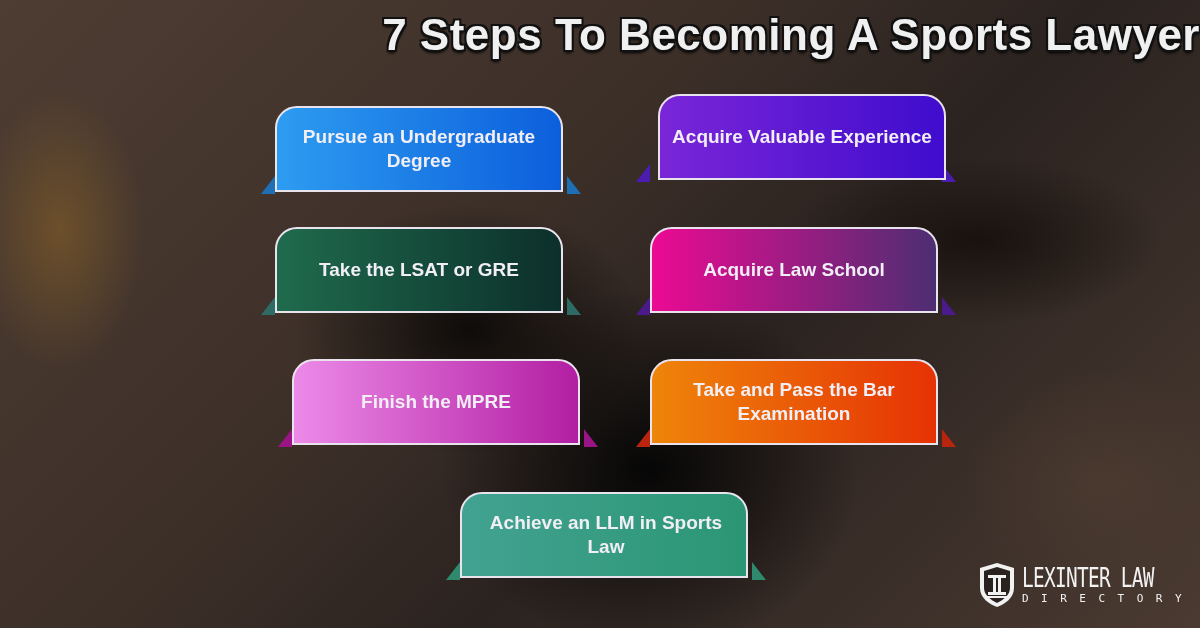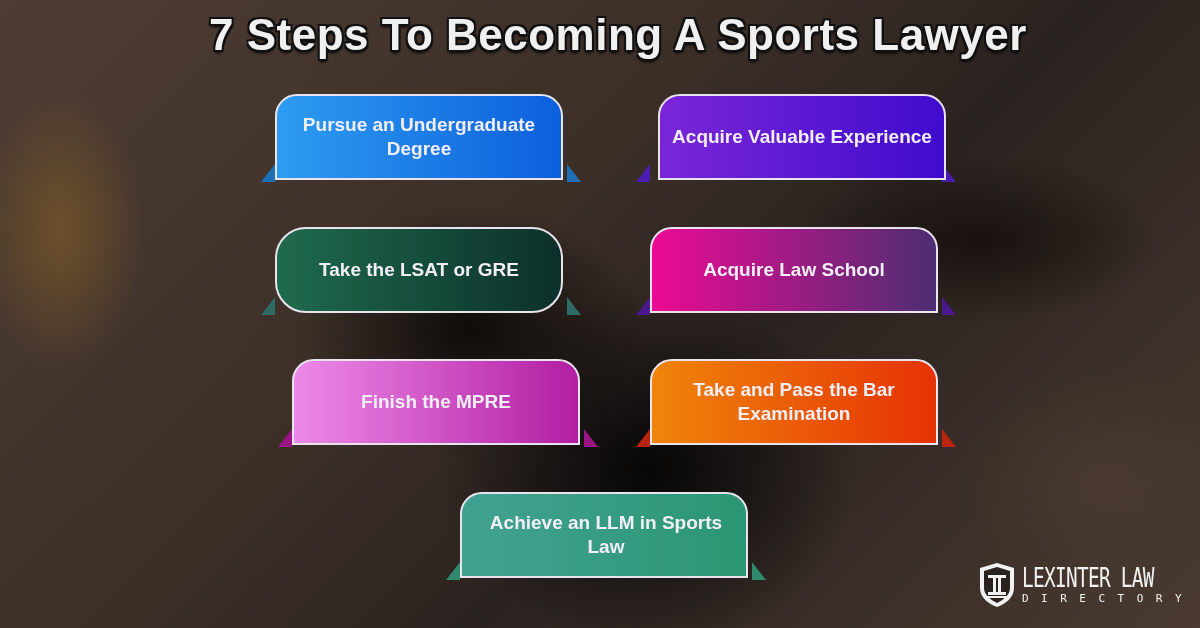--- a/index.html
+++ b/index.html
@@ -5,21 +5,21 @@
   html,body{margin:0;padding:0;}
   body{width:1200px;height:628px;overflow:hidden;position:relative;font-family:"Liberation Sans",sans-serif;}
   .bg{position:absolute;inset:0;
     background:
       radial-gradient(ellipse 120px 200px at 60px 230px, rgba(140,100,40,0.55), transparent 70%),
       radial-gradient(ellipse 250px 180px at 470px 330px, rgba(10,8,6,0.9), transparent 70%),
       radial-gradient(ellipse 300px 260px at 650px 470px, rgba(5,5,5,0.95), transparent 70%),
       radial-gradient(ellipse 260px 120px at 980px 240px, rgba(20,14,10,0.85), transparent 70%),
       radial-gradient(ellipse 200px 160px at 1100px 480px, rgba(80,62,50,0.6), transparent 70%),
       linear-gradient(135deg,#4e3d33 0%,#3c2f28 40%,#2b2320 60%,#4a3a31 100%);}
-  .title{position:absolute;left:0;right:0;top:10px;text-align:center;font-size:44px;font-weight:bold;color:#f0f0f0;
+  .title{position:absolute;left:0;right:0;top:10px;text-align:right;font-size:44px;font-weight:bold;color:#f0f0f0;
     letter-spacing:0.5px;
     text-shadow:-2px -2px 0 #111,2px -2px 0 #111,-2px 2px 0 #111,2px 2px 0 #111,0 3px 3px #000;padding-left:36px;}
   .step{position:absolute;width:292px;height:88px;}
   .step .box{position:absolute;left:0;top:0;width:288px;height:86px;border:2px solid #e9e3ee;border-bottom-width:2px;
     border-radius:22px 22px 0 0;display:flex;align-items:center;justify-content:center;text-align:center;
     color:#f1eef5;font-size:19px;font-weight:bold;line-height:24px;padding:0 10px;box-sizing:border-box;z-index:2;}
   .tab{position:absolute;top:70px;width:0;height:0;z-index:1;}
   .tab.l{left:-14px;border-top:18px solid transparent;border-right:14px solid #888;}
   .tab.r{right:-14px;border-top:18px solid transparent;border-left:14px solid #888;}
   .logo{position:absolute;left:978px;top:562px;display:flex;align-items:center;gap:6px;color:#f2f2f2;}
@@ -29,33 +29,33 @@
   .logo-sub{font-size:11px;letter-spacing:12.5px;font-family:"DejaVu Sans Mono",monospace;line-height:14px;}
 </style>
 </head>
 <body>
 
 <div class="bg"></div>
 
 <div class="title">7 Steps To Becoming A Sports Lawyer</div>
 
 <div id="steps">
-  <div class="step" style="left: 275px; top: 94px;">
+  <div class="step" style="left: 275px; top: 106px;">
     <div class="tab l" style="border-right-color: rgb(31, 111, 181);"></div>
     <div class="box" style="background: linear-gradient(90deg, rgb(45, 156, 240), rgb(12, 95, 220));">Pursue an Undergraduate Degree</div>
     <div class="tab r" style="border-left-color: rgb(31, 111, 181);"></div>
   </div>
   <div class="step" style="left: 650px; top: 94px;">
     <div class="tab l" style="border-right-color: rgb(74, 28, 176);"></div>
     <div class="box" style="background: linear-gradient(90deg, rgb(122, 38, 216), rgb(63, 12, 205)); margin-left: 8px;">Acquire Valuable Experience</div>
     <div class="tab r" style="border-left-color: rgb(74, 28, 176);"></div>
   </div>
   <div class="step" style="left: 275px; top: 227px;">
     <div class="tab l" style="border-right-color: rgb(46, 107, 100);"></div>
-    <div class="box" style="background: linear-gradient(90deg, rgb(31, 107, 77), rgb(12, 47, 42)); border-radius: 31px;">Take the LSAT or GRE</div>
+    <div class="box" style="background: linear-gradient(90deg, rgb(31, 107, 77), rgb(12, 47, 42));">Take the LSAT or GRE</div>
     <div class="tab r" style="border-left-color: rgb(46, 107, 100);"></div>
   </div>
   <div class="step" style="left: 650px; top: 227px;">
     <div class="tab l" style="border-right-color: rgb(74, 26, 138);"></div>
     <div class="box" style="background: linear-gradient(90deg, rgb(236, 10, 147), rgb(77, 46, 114));">Acquire Law School</div>
     <div class="tab r" style="border-left-color: rgb(74, 26, 138);"></div>
   </div>
   <div class="step" style="left: 275px; top: 359px; margin-left: 17px;">
     <div class="tab l" style="border-right-color: rgb(154, 20, 133);"></div>
     <div class="box" style="background: linear-gradient(90deg, rgb(236, 138, 232), rgb(178, 30, 162));">Finish the MPRE</div>

